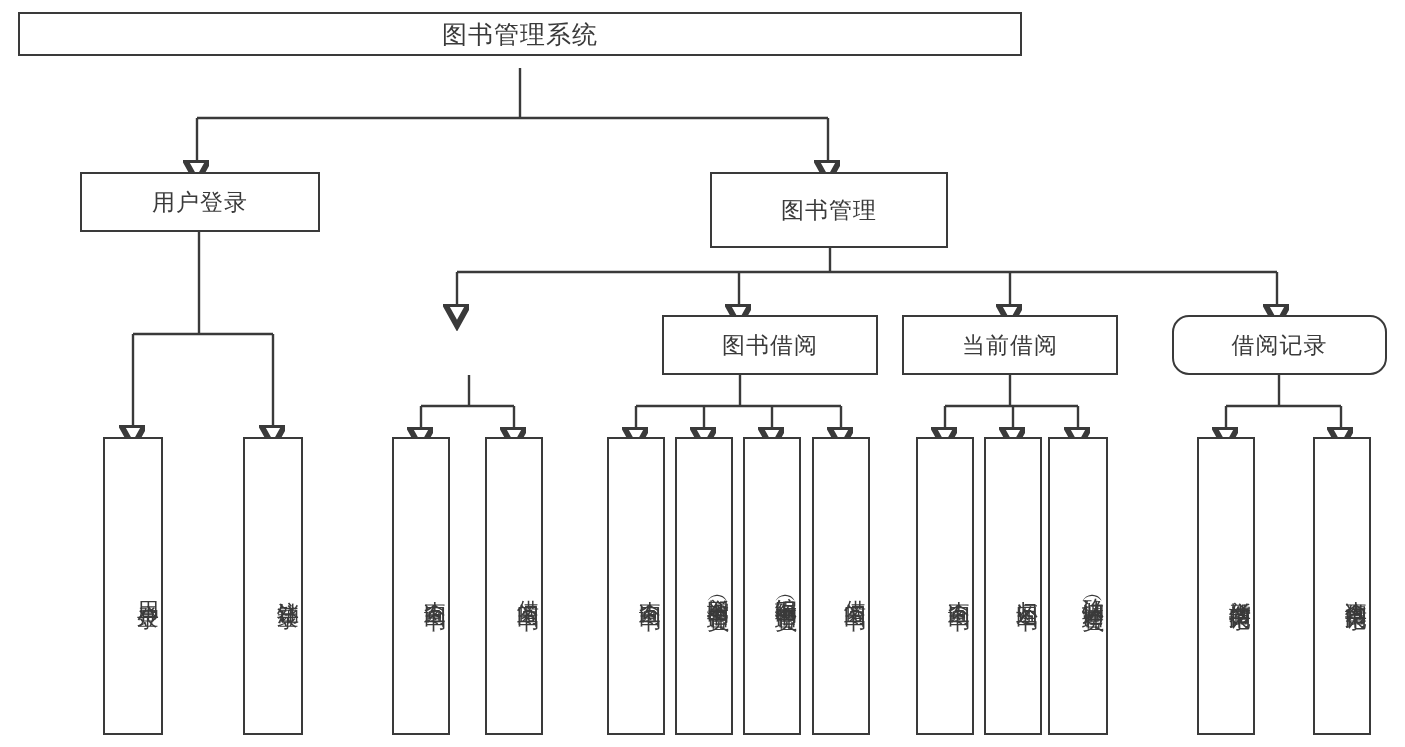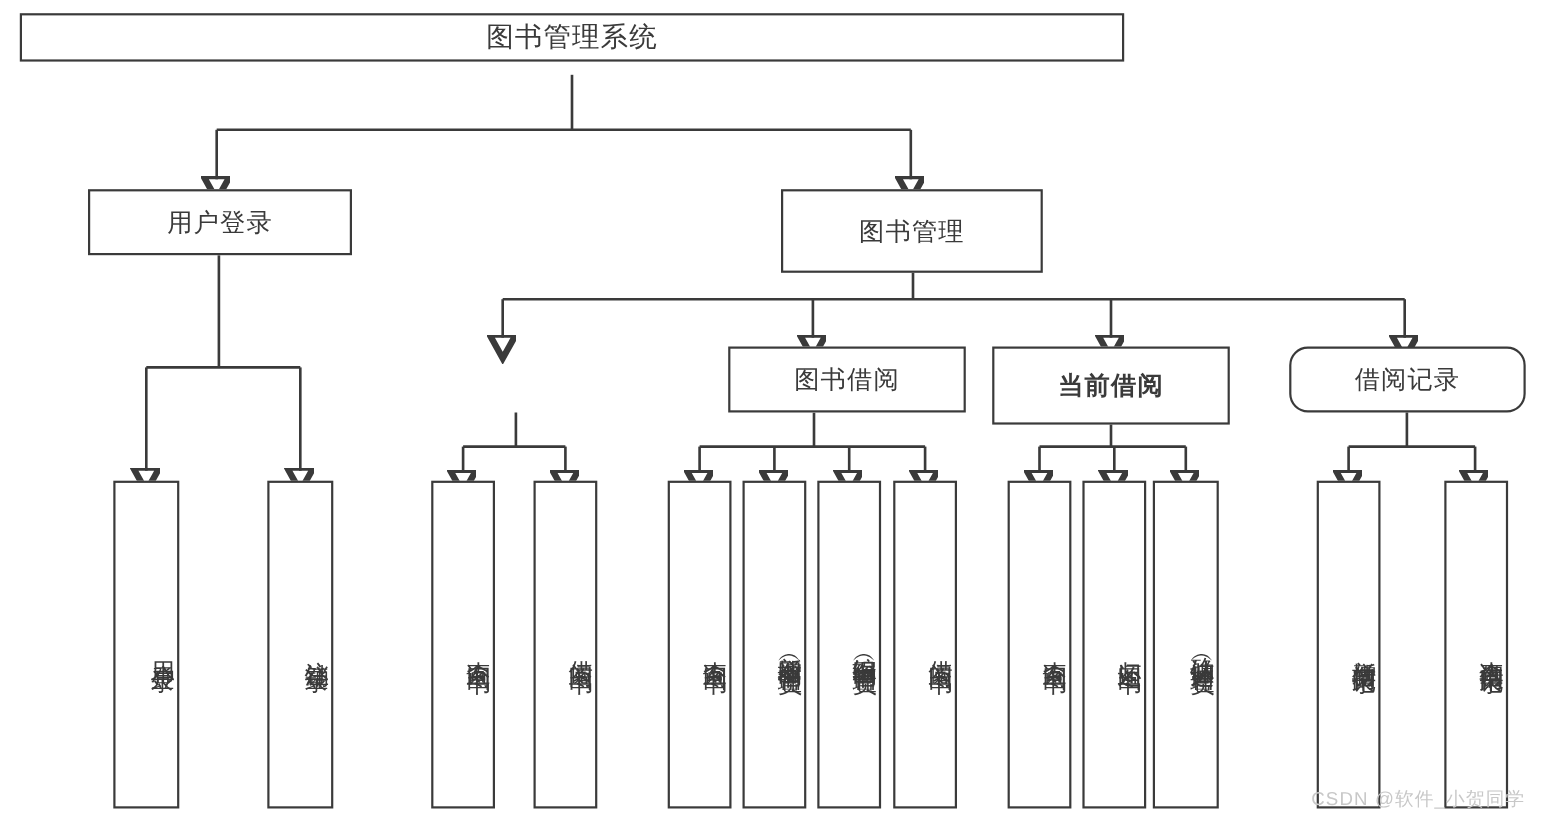--- a/index.html
+++ b/index.html
@@ -127,21 +127,21 @@
 
   <div class="node horiz" id="title-node" style="left:18px; top:12px; width:1004px; height:44px;">图书管理系统</div>
 
   <div class="node horiz" style="left:80px; top:172px; width:240px; height:60px;">用户登录</div>
 
   <div class="node horiz" style="left:710px; top:172px; width:238px; height:76px;">图书管理</div>
 
 
   <div class="node horiz" style="left:632px; top:315px; width:216px; height:60px;margin-left:30px;">图书借阅</div>
 
-  <div class="node horiz" style="left:902px; top:315px; width:216px; height:71px;font-weight:bold;">当前借阅</div>
+  <div class="node horiz" style="left:902px; top:315px; width:216px; height:60px;">当前借阅</div>
 
   <div class="node horiz" style="left:1172px; top:315px; width:215px; height:60px;border-radius:17px;">借阅记录</div>
 
   <div class="node vert" style="left:103px; top:437px; width:60px; height:298px;">用户登录</div>
 
   <div class="node vert" style="left:243px; top:437px; width:60px; height:298px;">注销登录</div>
 
   <div class="node vert" style="left:392px; top:437px; width:58px; height:298px;">查询图书</div>
 
   <div class="node vert" style="left:485px; top:437px; width:58px; height:298px;">借阅图书</div>
@@ -157,15 +157,14 @@
   <div class="node vert" style="left:916px; top:437px; width:58px; height:298px;">查询图书</div>
 
   <div class="node vert" style="left:984px; top:437px; width:58px; height:298px;">归还图书</div>
 
   <div class="node vert tall" style="left:1048px; top:437px; width:60px; height:298px;">确认归还（管理员）</div>
 
   <div class="node vert tall" style="left:1197px; top:437px; width:58px; height:298px;">新增借阅记录</div>
 
   <div class="node vert tall" style="left:1313px; top:437px; width:58px; height:298px;">查询借阅记录</div>
 
-  <div class="watermark" style="left:1192px; top:715px;">CSDN @软件_小贺同学</div>
 
 </div>
 
 </body></html>

